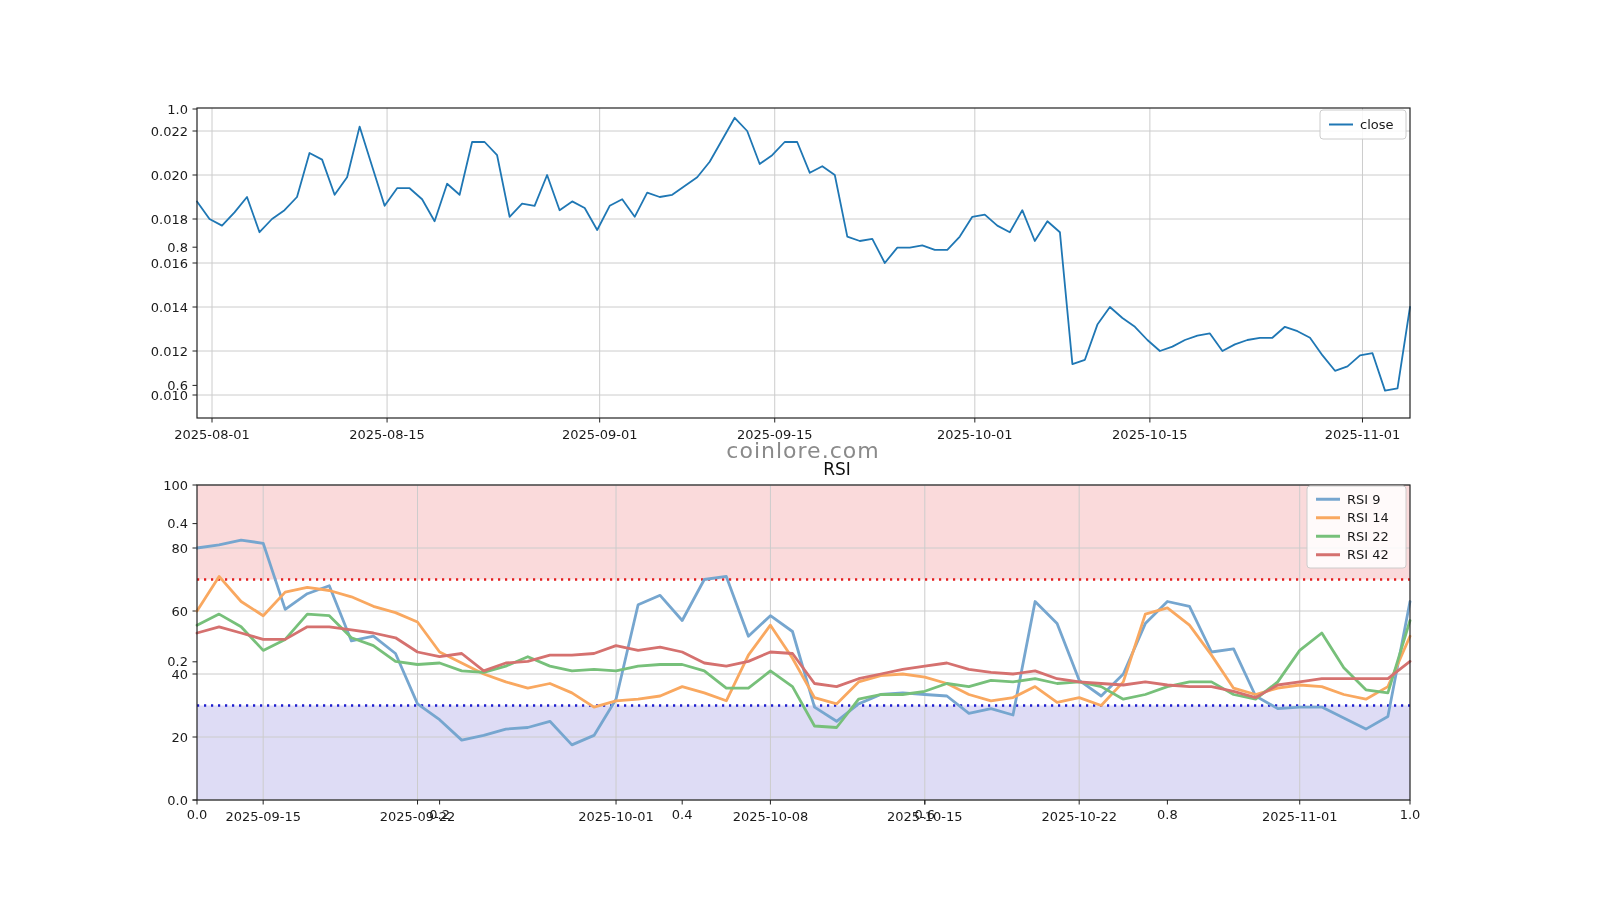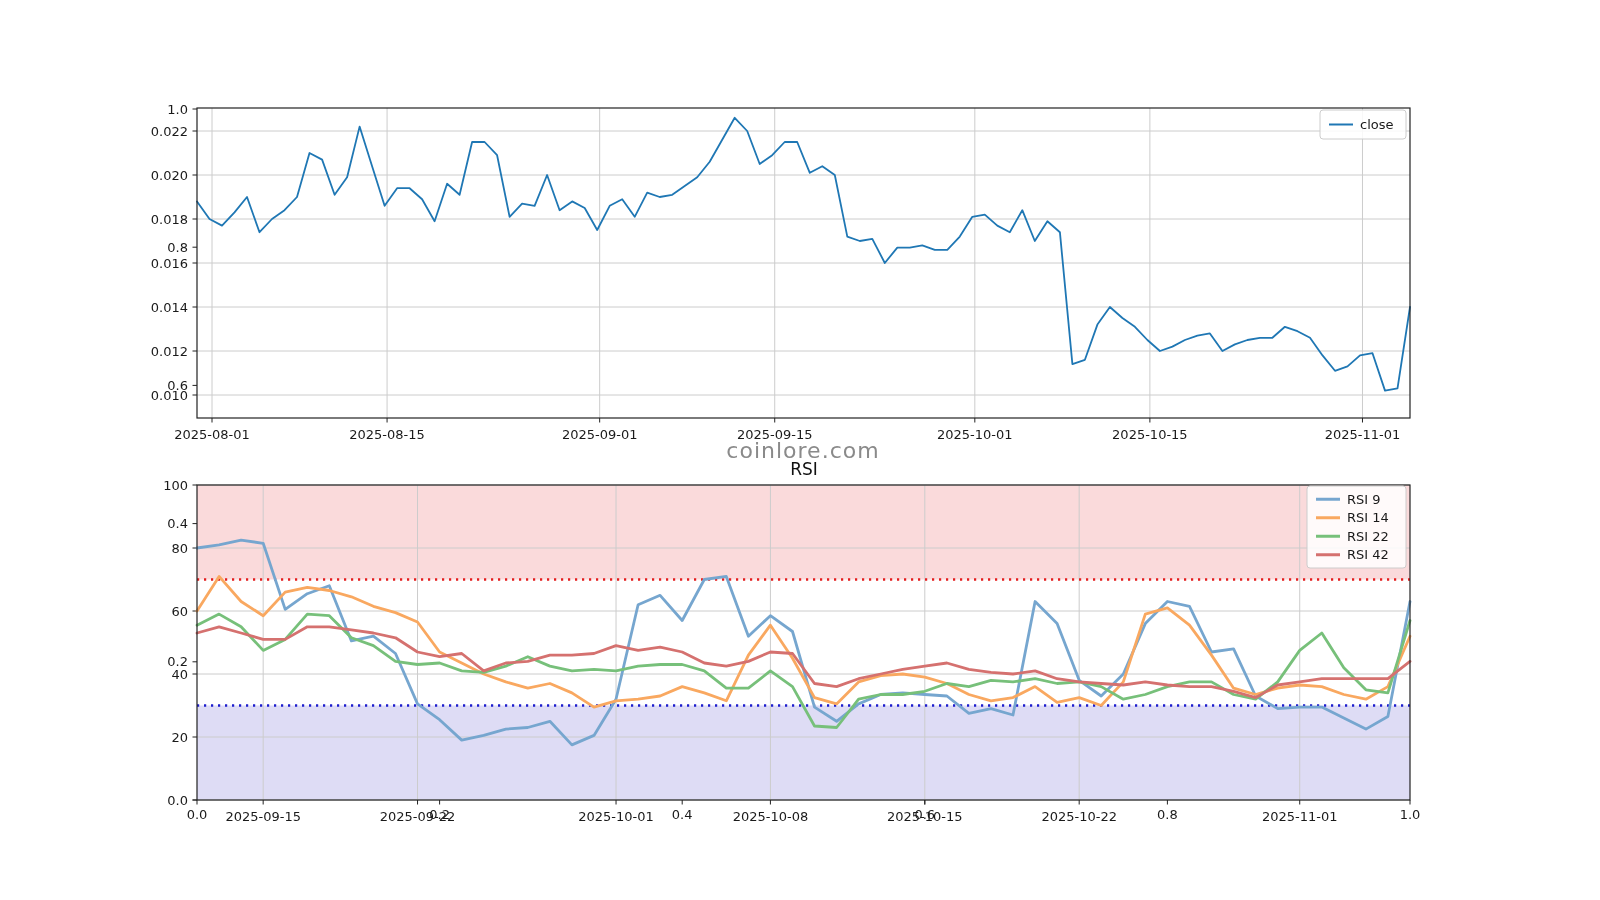--- a/index.html
+++ b/index.html
@@ -1,21 +1,21 @@
 <!DOCTYPE html>
 <html><head>
 <meta charset="utf-8">
 <style>
   html,body{margin:0;padding:0;background:#ffffff;}
   .figure{position:relative;width:1600px;height:900px;background:#ffffff;overflow:hidden;
           font-family:"DejaVu Sans",sans-serif;}
   svg text{font-family:"DejaVu Sans",sans-serif;fill:#1a1a1a;}
   .watermark{position:absolute;left:803px;top:450px;transform:translate(-50%,-50%);
              font-size:22px;color:#8a8a8a;letter-spacing:1px;white-space:nowrap;}
-  .rsi-title{position:absolute;left:804px;top:469px;transform:translate(-50%,-50%);
+  .rsi-title{position:absolute;left:837px;top:469px;transform:translate(-50%,-50%);
              font-size:17px;color:#111;white-space:nowrap;}
 </style>
 </head>
 <body>
 
 <div class="figure">
   <svg id="chart-svg" width="1600" height="900" viewBox="0 0 1600 900">
       <g>
         <line x1="197" y1="131" x2="1410" y2="131" stroke="#cccccc" stroke-width="1"></line>
         <line x1="192.5" y1="131" x2="197" y2="131" stroke="#222222"></line>

